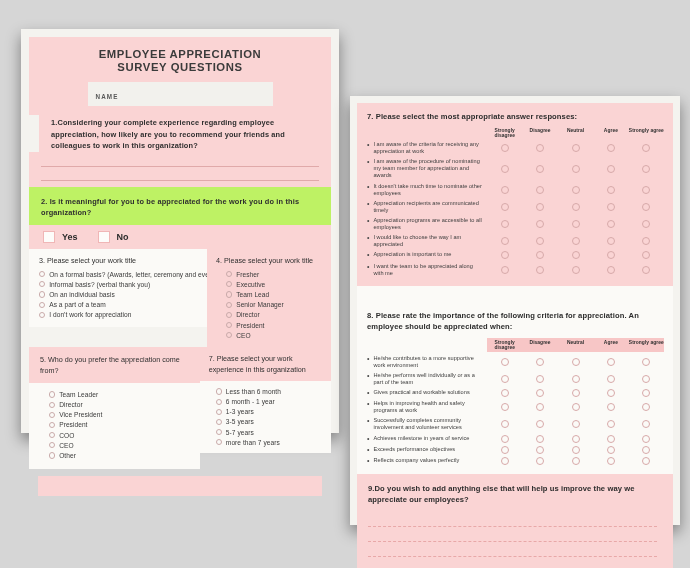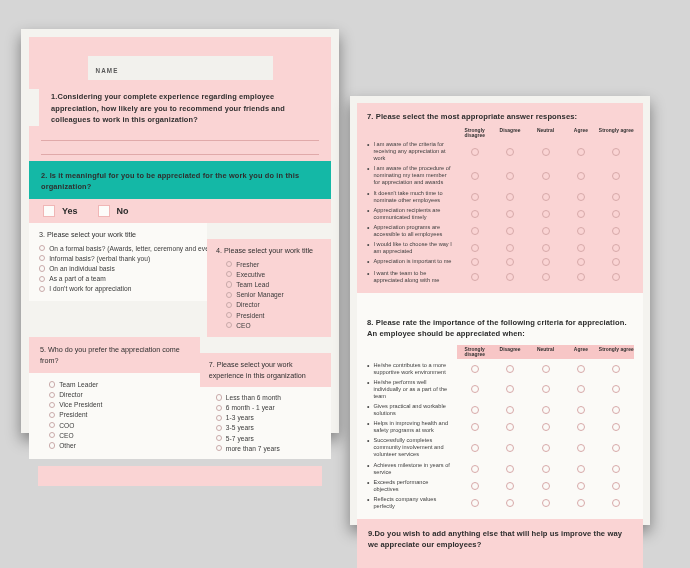--- a/index.html
+++ b/index.html
@@ -24,21 +24,21 @@
     left: 21px;
     top: 29px;
     width: 318px;
     height: 404px;
     padding: 8px;
   }
 
   #page-right {
     left: 350px;
     top: 96px;
-    width: 300px;
+    width: 330px;
     height: 429px;
     padding: 7px;
   }
 
   
   .pink {
     background: #fad4d4;
   }
   .white {
     background: #fbfaf7;
@@ -86,21 +86,21 @@
     margin-left: 10px;
   }
   .answer-line {
     border-bottom: 1px solid #e0a9a9;
     height: 14px;
   }
   .q1-lines { padding: 1px 12px 6px 12px; }
 
   .q2-block {
     padding: 9px 12px 6px 12px;
-    background: #14b8a6;
+    background: #bef264;
   }
 
   .yesno-bar {
     display: flex;
     align-items: center;
     padding: 6px 14px;
     gap: 20px;
   }
   .chk-wrap {
     display: flex;
@@ -118,21 +118,21 @@
     font-weight: bold;
     color: #2b2b2b;
   }
 
   
   .mid-row {
     display: flex;
     align-items: flex-start;
   }
   .col-left { width: 178px; }
-  .col-right { width: 137px; margin-top: 16px; }
+  .col-right { width: 137px; }
 
   .opt-head {
     font-size: 7.2px;
     font-weight: normal;
     color: #2f2f2f;
     line-height: 10.5px;
   }
 
   .opt-list { margin-top: 3px; }
 
@@ -253,20 +253,24 @@
     border-bottom: 1px dashed #e8a8a8;
     height: 15px;
   }
 </style>
 </head>
 <body>
 
 <div class="page" id="page-left">
 
   <div class="pink title-block">
+    <div class="doc-title">
+      <div>EMPLOYEE APPRECIATION</div>
+      <div>SURVEY QUESTIONS</div>
+    </div>
     <div class="name-row">
       <div class="name-field">
         <span class="name-label">NAME</span>
       </div>
     </div>
   </div>
 
   <div class="pink q1-block">
     <div class="q-text">1.Considering your complete experience regarding employee appreciation, how likely are you to recommend your friends and colleagues to work in this organization?</div>
   </div>

